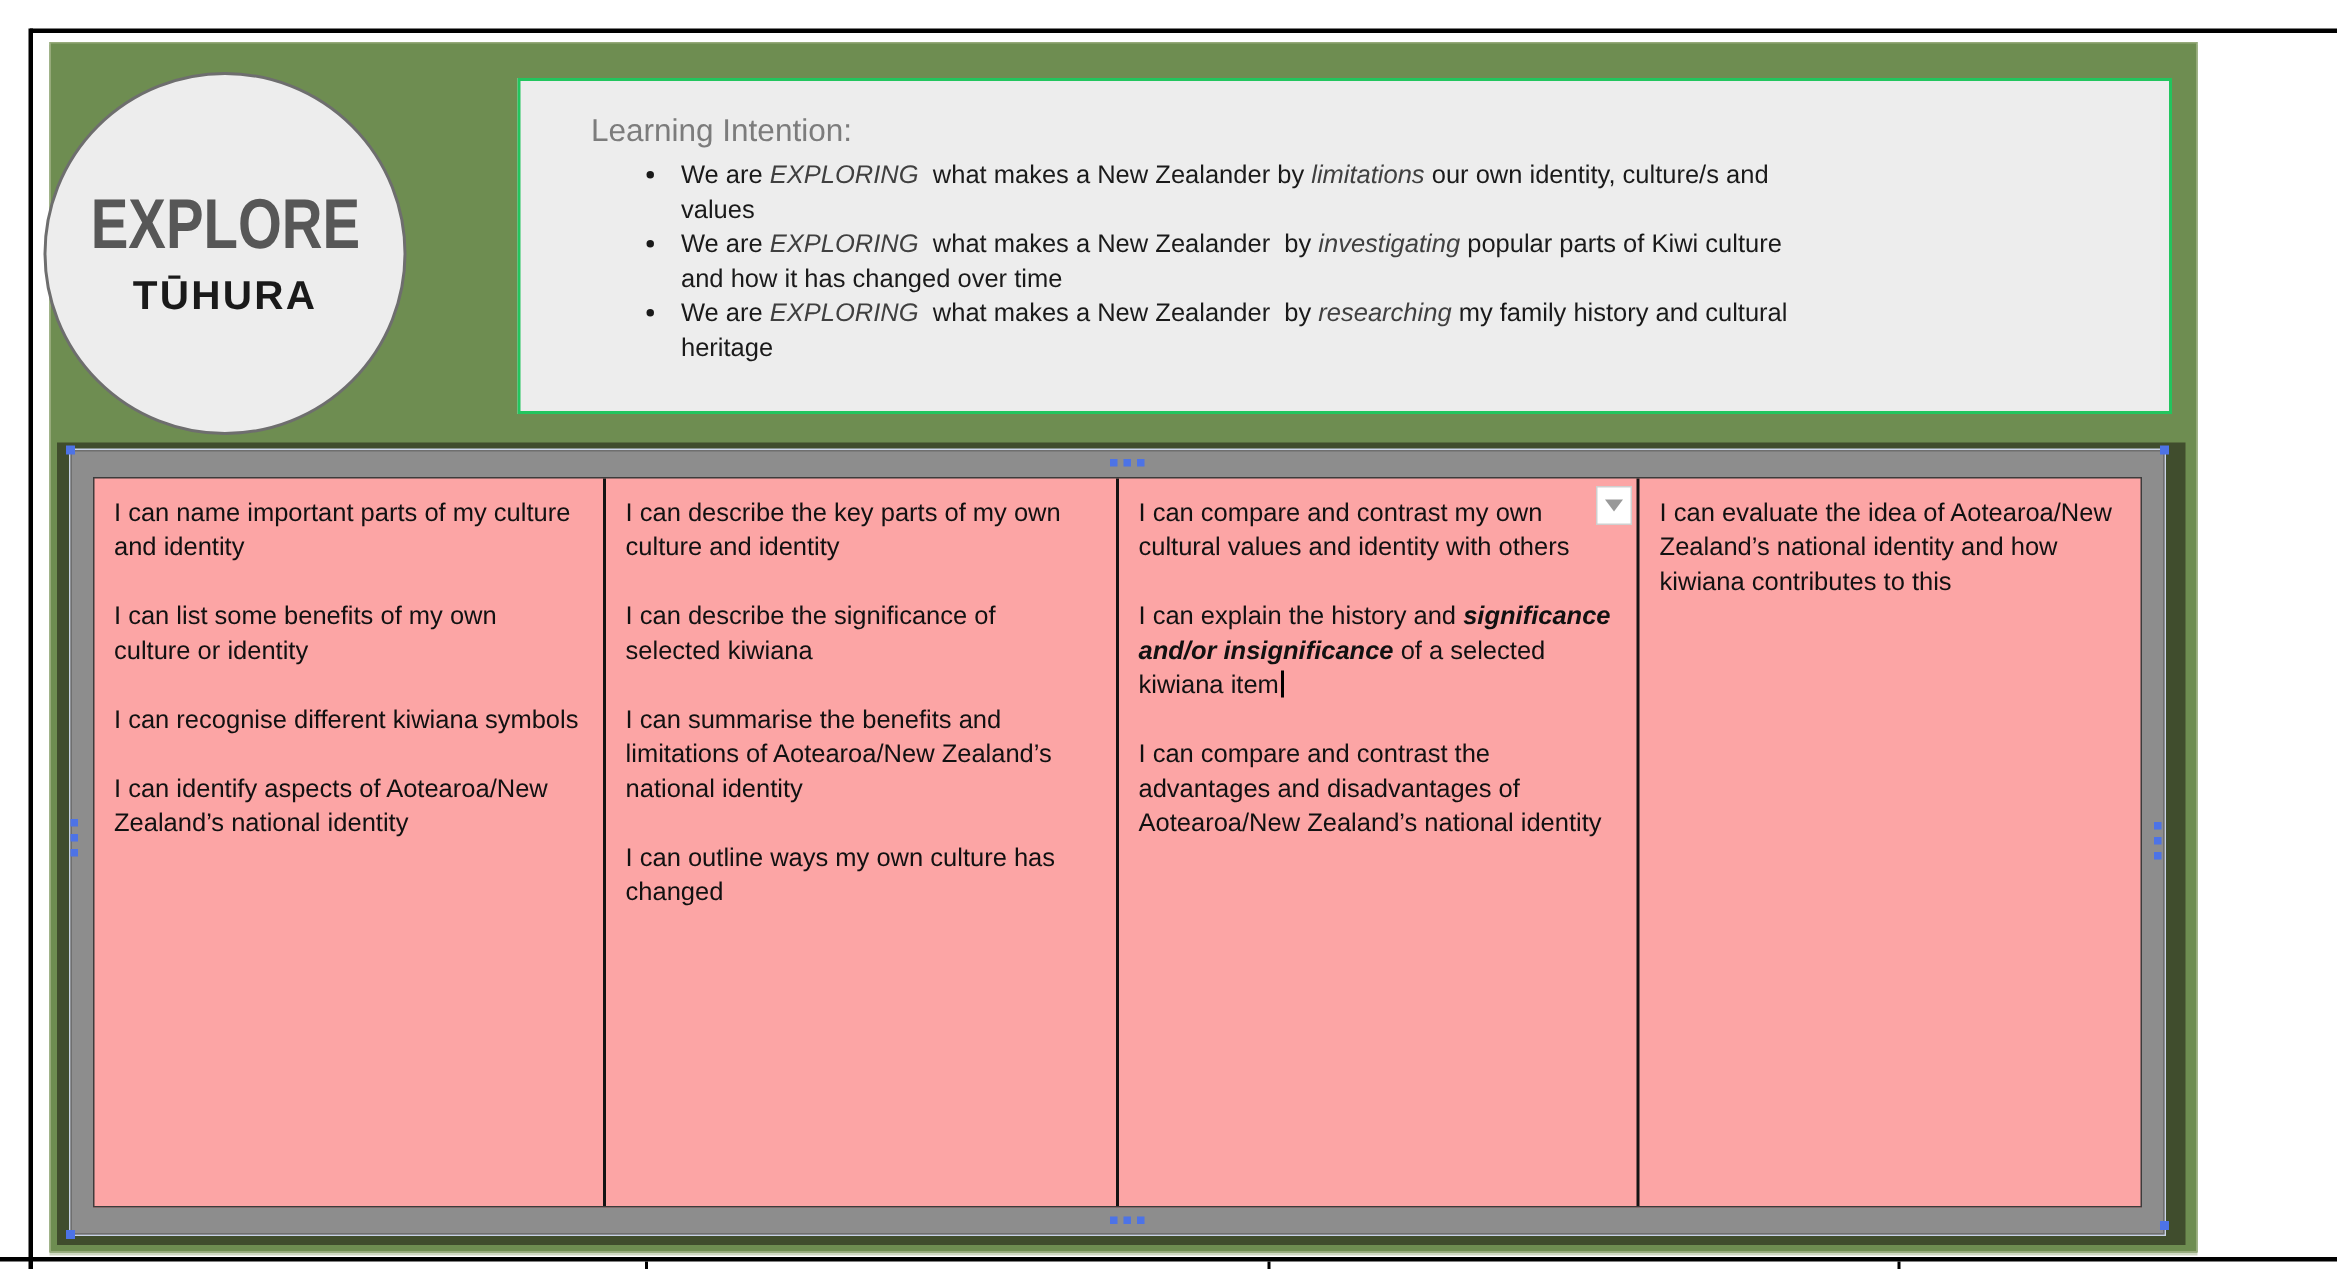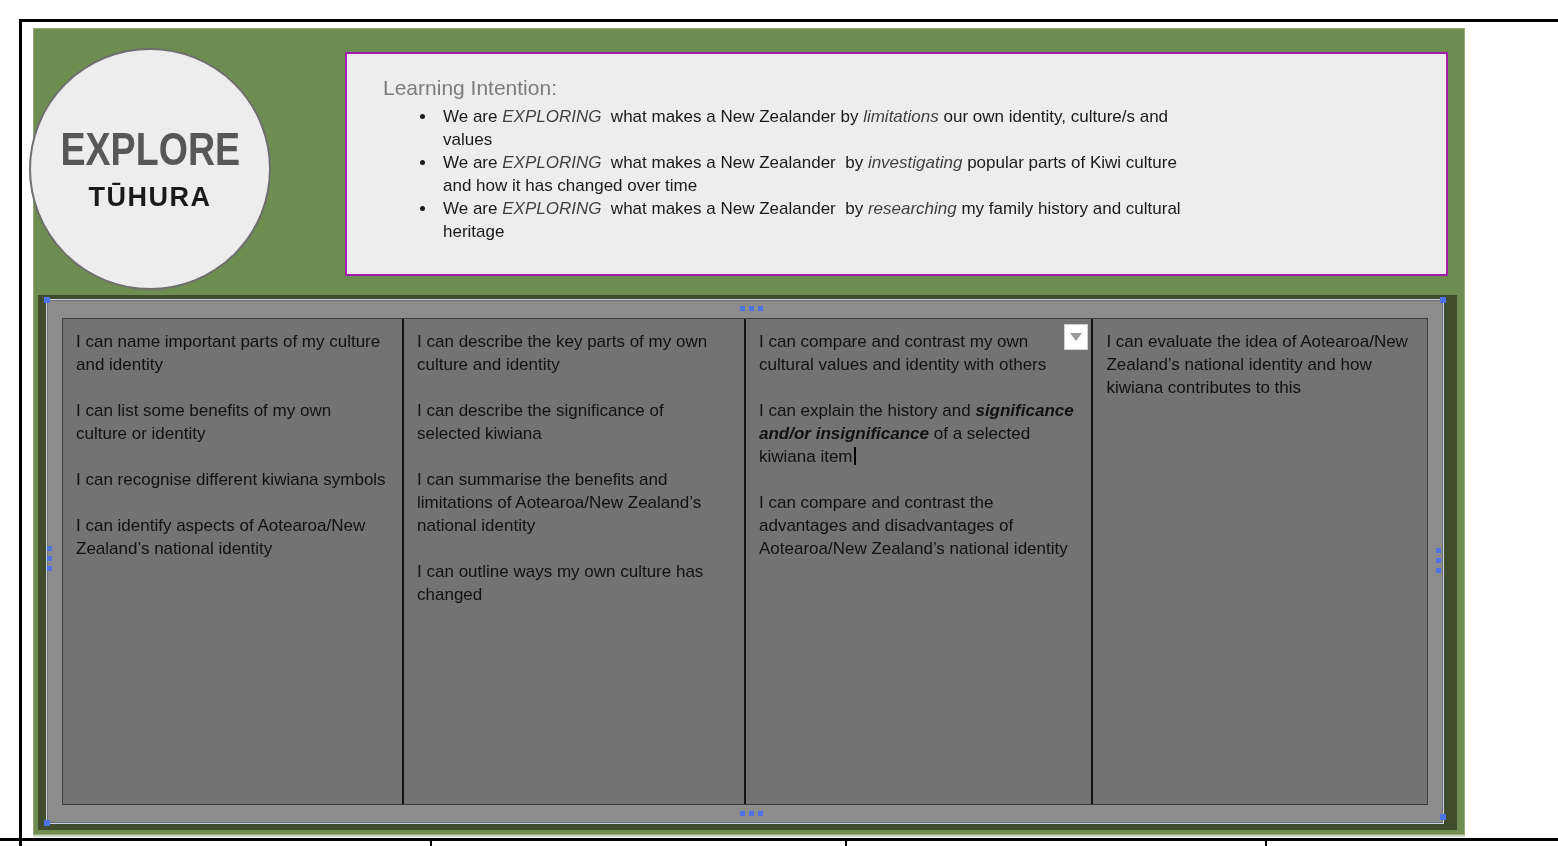--- a/index.html
+++ b/index.html
@@ -13,32 +13,32 @@
                border:1px solid #96aa7a;box-shadow:0 2px 0 0 #cfd8c2;}
   
   #explore-badge{left:29px;top:48px;width:238px;height:238px;border-radius:50%;
                  background:#ededed;border:2px solid #6e6e6e;display:flex;
                  flex-direction:column;align-items:center;justify-content:center;}
   .logo-title{font-size:47px;font-weight:bold;color:#575757;transform:scaleX(.8);
               letter-spacing:0;line-height:1;}
   .logo-sub{font-size:27px;font-weight:bold;color:#1a1a1a;letter-spacing:1.5px;margin-top:10px;}
   
   #li-box{left:345px;top:52px;width:1103px;height:224px;background:#ededed;
-          border:2px solid #a21caf;box-sizing:border-box;padding:22px 0 0 36px;}
+          border:2px solid #22c55e;box-sizing:border-box;padding:22px 0 0 47px;}
   .li-heading{color:#7c7c7c;font-size:21px;margin:0;}
   #bullets{margin:5px 0 0 0;padding-left:54px;width:760px;font-size:17px;
            line-height:23px;color:#1a1a1a;}
   #bullets li{margin:0;padding-left:6px;}
   .run{white-space:pre-wrap;}
   .hl{color:#404040;font-style:italic;}
   
   #dark-band{left:38px;top:295px;width:1419px;height:535px;background:#404d2d;}
   #gray-frame{left:47px;top:300px;width:1396px;height:523px;background:#8d8d8d;
               border:1px solid #6f6f6f;box-shadow:0 0 0 1px #c9d3e6;box-sizing:border-box;}
-  #board{left:62px;top:318px;width:1366px;height:487px;background:#737373;
+  #board{left:62px;top:318px;width:1366px;height:487px;background:#fca5a5;
          display:flex;border:1px solid #3c3c3c;box-sizing:border-box;}
   .cell{box-sizing:border-box;padding:11px 16px 10px 13px;font-size:17px;
         line-height:23px;color:#111;flex:342;overflow:hidden;}
   .cell + .cell{border-left:2px solid #141414;}
   .cell:nth-child(1){flex:341;} .cell:nth-child(3){flex:348;} .cell:nth-child(4){flex:335;}
   .cell p{margin:0 0 23px 0;}
   .bi{font-weight:bold;font-style:italic;}
   .caret{display:inline-block;width:2px;height:18px;background:#000;
          vertical-align:-3px;margin-left:1px;}
   

